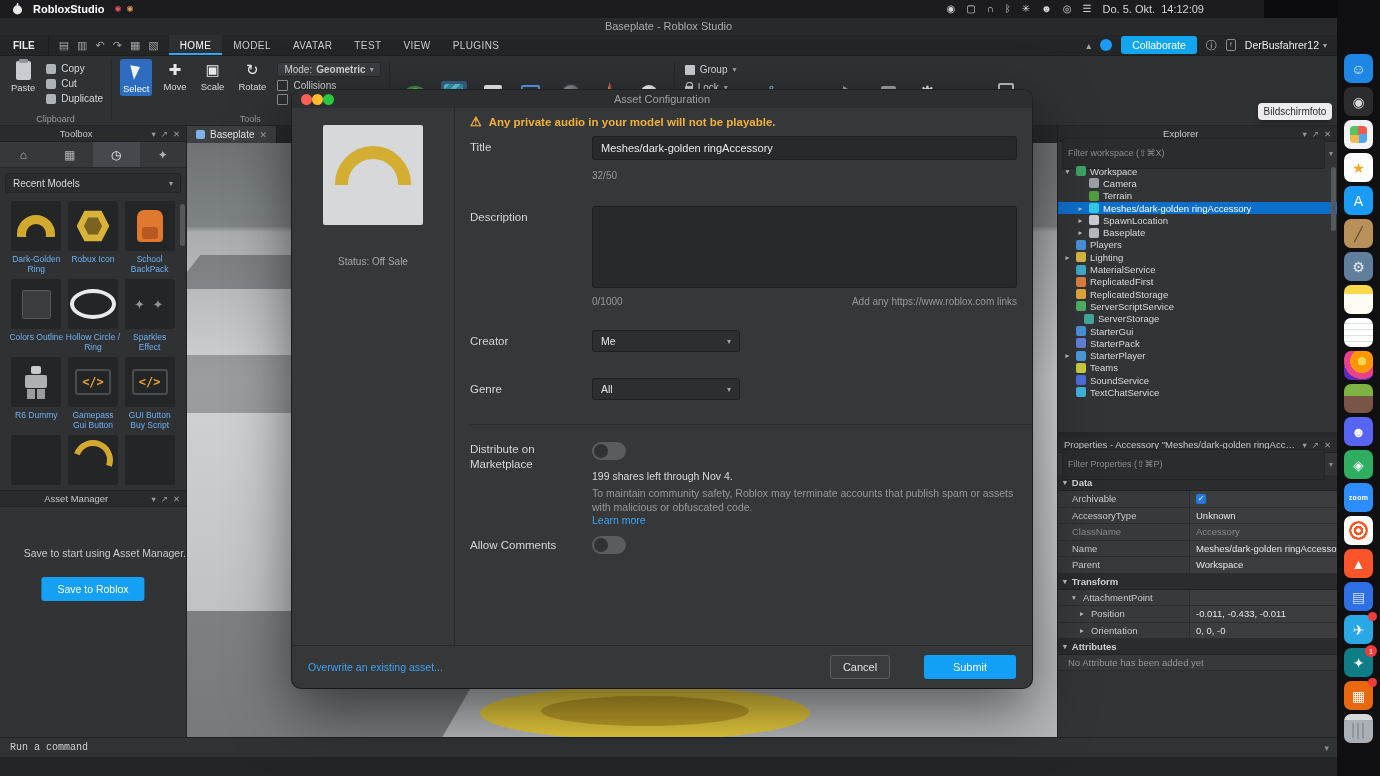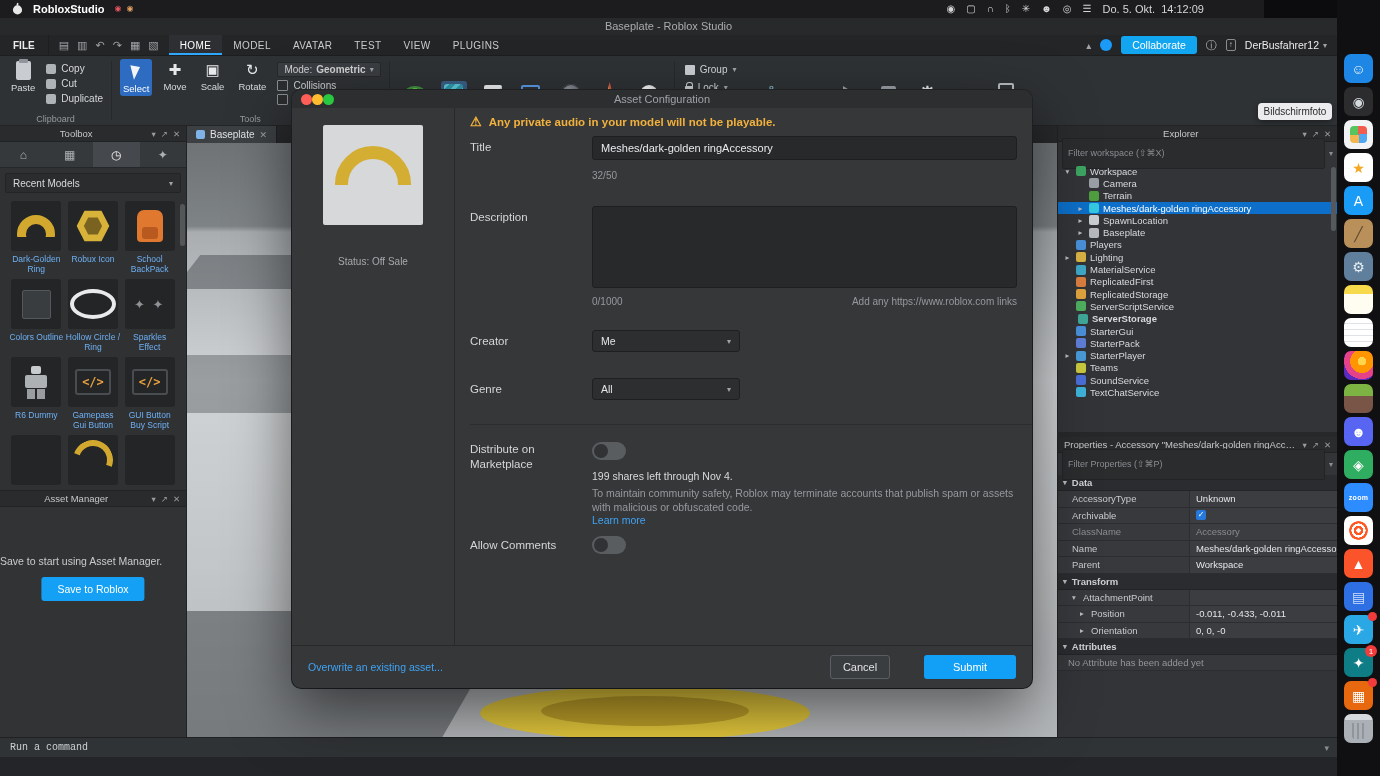--- a/index.html
+++ b/index.html
@@ -118,21 +118,21 @@
   .t-torso{width:22px;height:13px;background:#aeb1b4;margin-top:1px;border-radius:2px}
   .t-legs{display:flex;gap:2px;justify-content:center;margin-top:1px}
   .t-leg{width:8px;height:10px;background:#9a9da0}
   .t-code{color:#e8a13f;font-size:12px;font-weight:bold;border:2px solid #4a4d50;border-radius:3px;padding:4px 5px;font-family:"DejaVu Sans Mono",monospace}
   .t-swirl{width:28px;height:28px;border:6px solid #d2a92e;border-radius:50%;border-left-color:transparent;border-bottom-color:transparent;transform:rotate(-25deg)}
   .tbx-scroll{position:absolute;right:1px;top:78px;width:5px;height:42px;background:#54575a;border-radius:3px}
 
   
   #asset-manager{position:absolute;left:0;top:490px;width:187px;height:247px;background:#313335;z-index:6;
     border-right:1px solid #202224;border-top:1px solid #202224;box-sizing:border-box}
-  .am-msg{position:absolute;top:64px;left:0;right:0;text-align:left;font-size:10.5px;color:#c9cbcd}
+  .am-msg{position:absolute;top:56px;left:0;right:0;text-align:right;font-size:10.5px;color:#c9cbcd}
   .am-btn{position:absolute;top:86px;left:50%;transform:translateX(-50%);background:#13a0f5;color:#fff;
     font-size:10.5px;border:none;border-radius:3px;padding:6px 16px;white-space:nowrap}
 
   
   #viewport{position:absolute;left:187px;top:126px;width:870px;height:611px;z-index:1;background:#7b8084}
   .vtabs{height:17px;background:#27292b;display:flex;border-bottom:1px solid #1e2022}
   .vtab{display:flex;align-items:center;gap:5px;background:#3d4043;padding:0 9px;font-size:10px;color:#e0e2e4;border-right:1px solid #1e2022}
   .vtab-ic{width:9px;height:9px;background:#7fb3e8;border-radius:2px}
   .vtab-x{color:#9fa2a5;font-size:9px}
   .canvas{position:absolute;top:17px;left:0;right:0;bottom:0;overflow:hidden;
@@ -614,21 +614,21 @@
       <div class="xrow" style="padding-left: 5px;">
         <span class="xarrow"></span>
         <span class="xicon" style="background: rgb(224, 164, 63);"></span>
         <span>ReplicatedStorage</span>
       </div>
       <div class="xrow" style="padding-left: 5px;">
         <span class="xarrow"></span>
         <span class="xicon" style="background: rgb(79, 175, 95);"></span>
         <span>ServerScriptService</span>
       </div>
-      <div class="xrow" style="padding-left: 7px; font-weight: bold;">
+      <div class="xrow" style="padding-left: 13px;">
         <span class="xarrow"></span>
         <span class="xicon" style="background: rgb(63, 168, 154);"></span>
         <span>ServerStorage</span>
       </div>
       <div class="xrow" style="padding-left: 5px;">
         <span class="xarrow"></span>
         <span class="xicon" style="background: rgb(74, 144, 217);"></span>
         <span>StarterGui</span>
       </div>
       <div class="xrow" style="padding-left: 5px;">
@@ -672,31 +672,31 @@
     <input class="filter-input" placeholder="Filter Properties (⇧⌘P)" style="">
     <span class="fchev">▾</span>
   </div>
   <div>
       <div class="psec">
         <span class="parrow">▾</span>
         <span>Data</span>
       </div>
       <div class="prow">
         <div class="pname">
-          <span>AccessoryType</span>
-        </div>
-        <div class="pval">Unknown</div>
+          <span>Archivable</span>
+        </div>
+        <div class="pval">
+          <span class="pcheck">✓</span>
+        </div>
       </div>
       <div class="prow">
         <div class="pname">
-          <span>Archivable</span>
-        </div>
-        <div class="pval">
-          <span class="pcheck">✓</span>
-        </div>
+          <span>AccessoryType</span>
+        </div>
+        <div class="pval">Unknown</div>
       </div>
       <div class="prow dis">
         <div class="pname">
           <span>ClassName</span>
         </div>
         <div class="pval">Accessory</div>
       </div>
       <div class="prow">
         <div class="pname">
           <span>Name</span>

